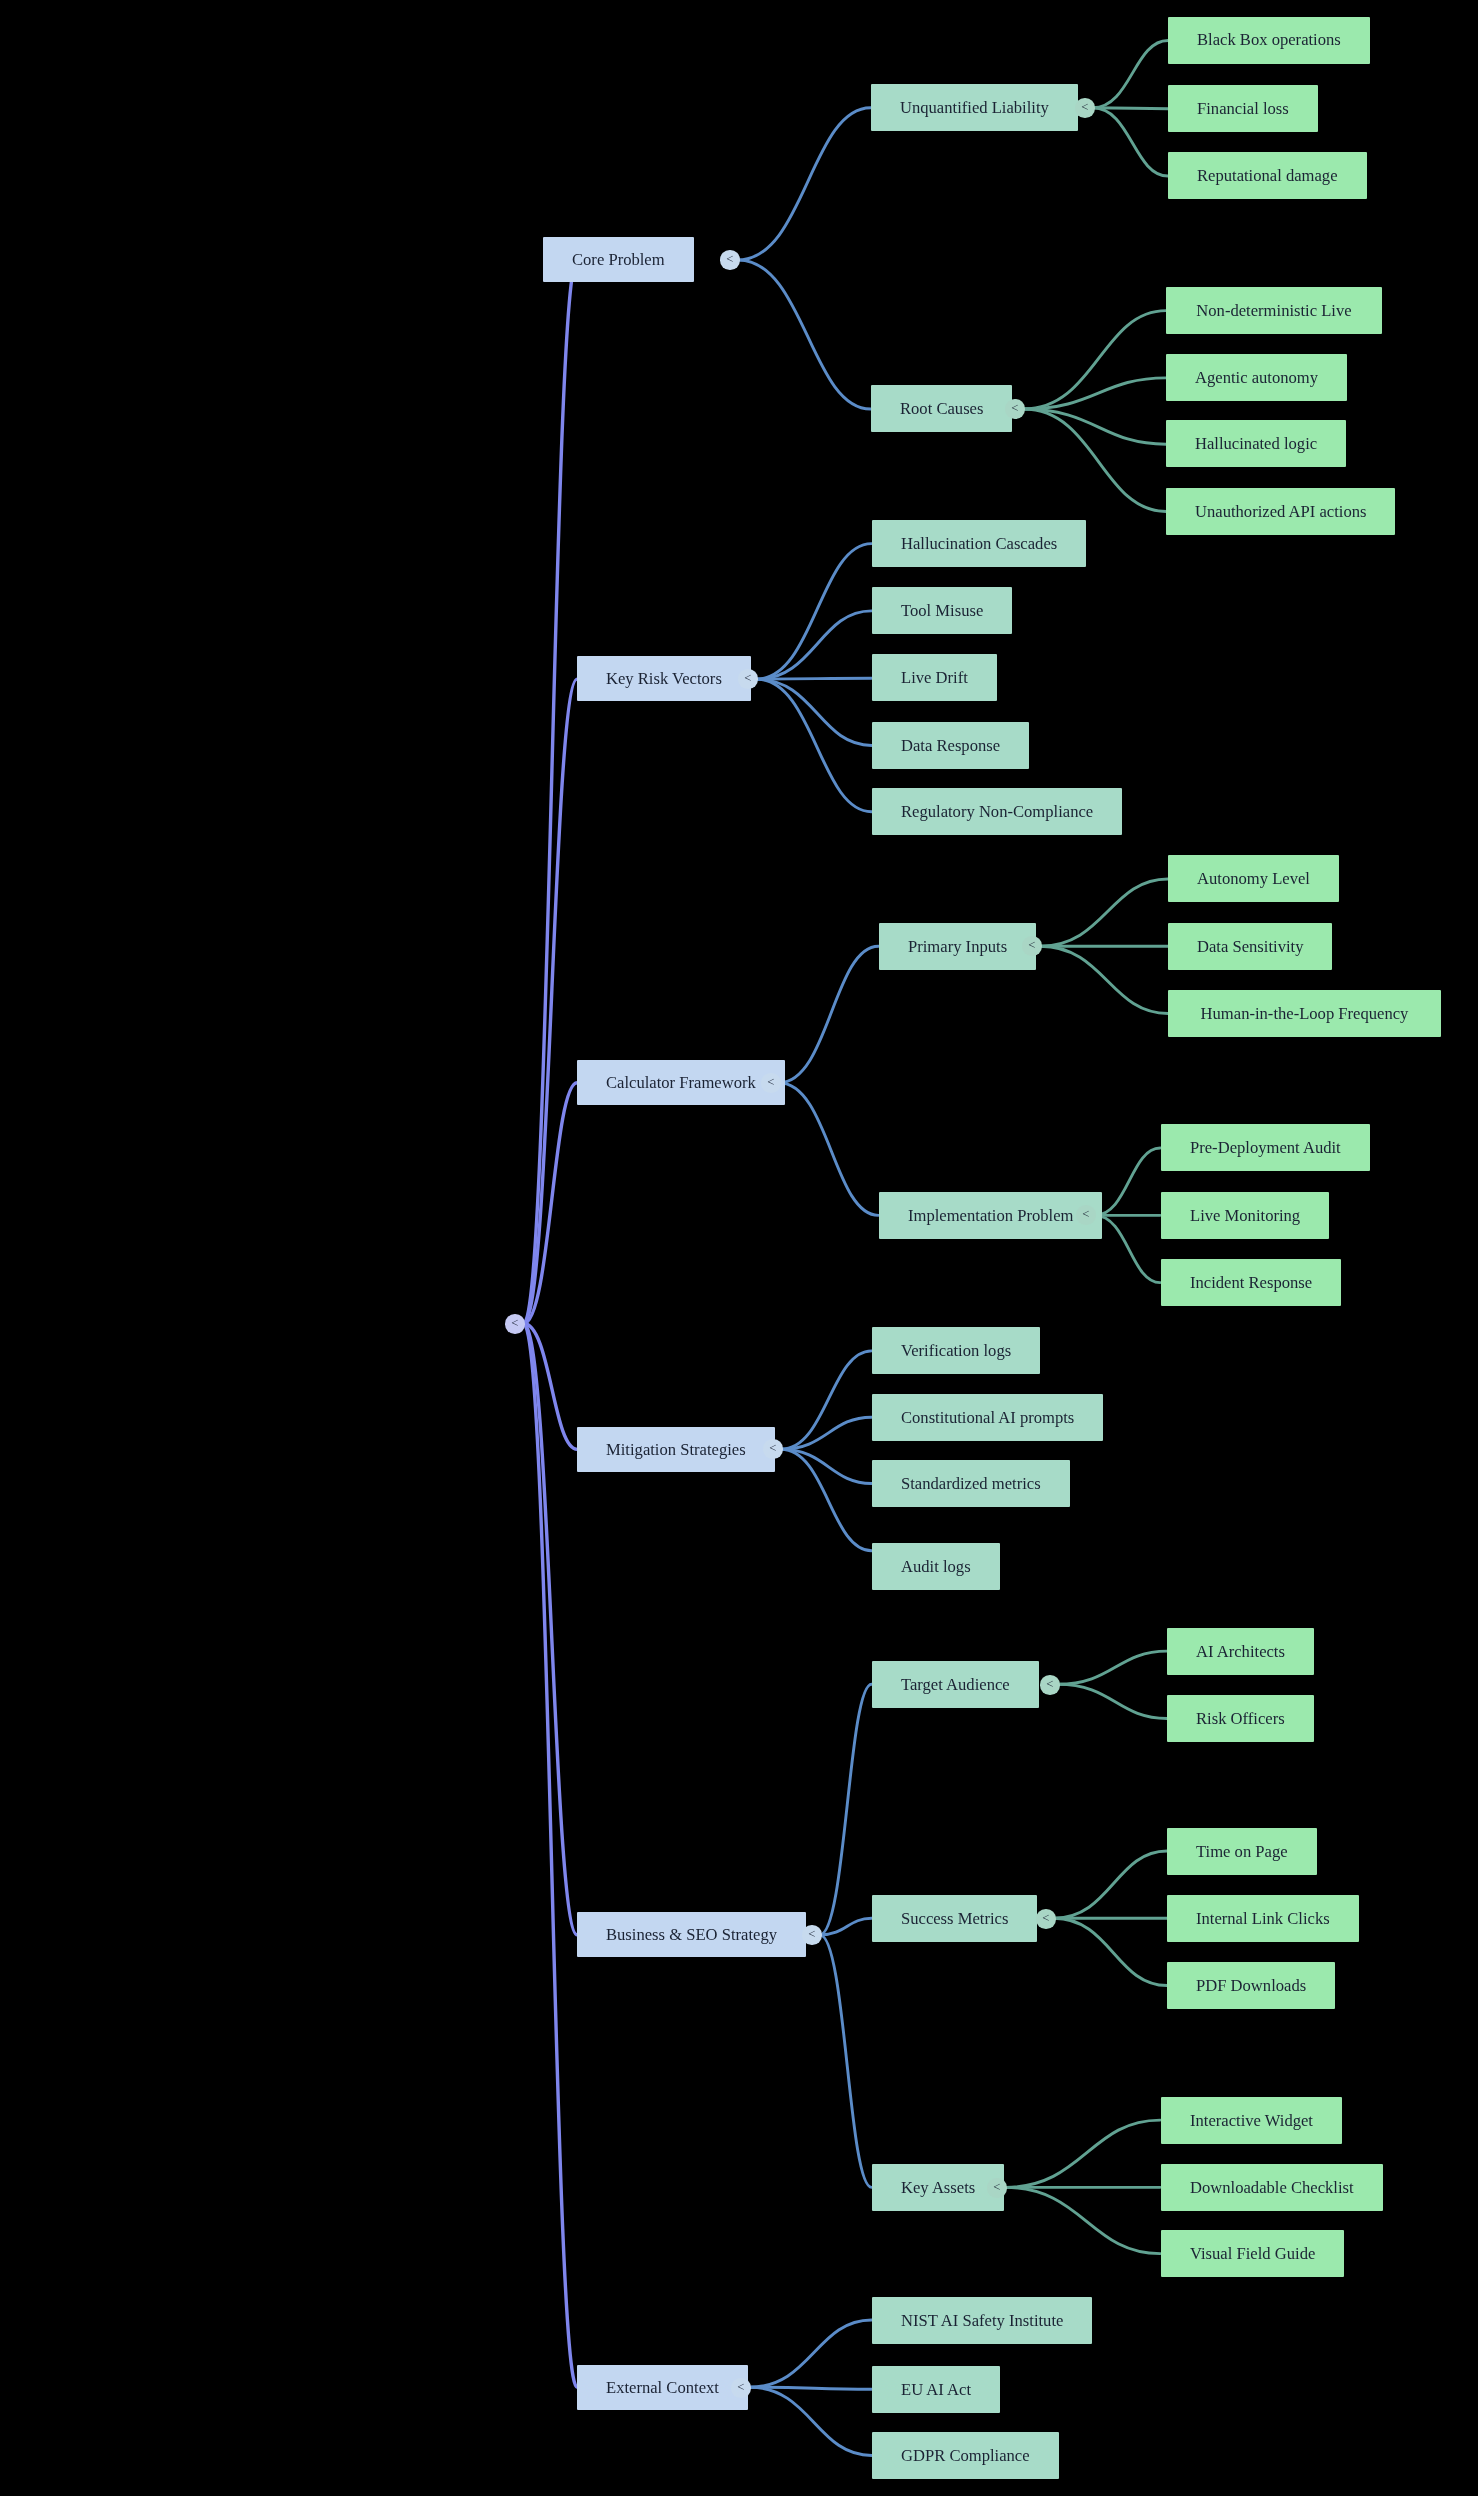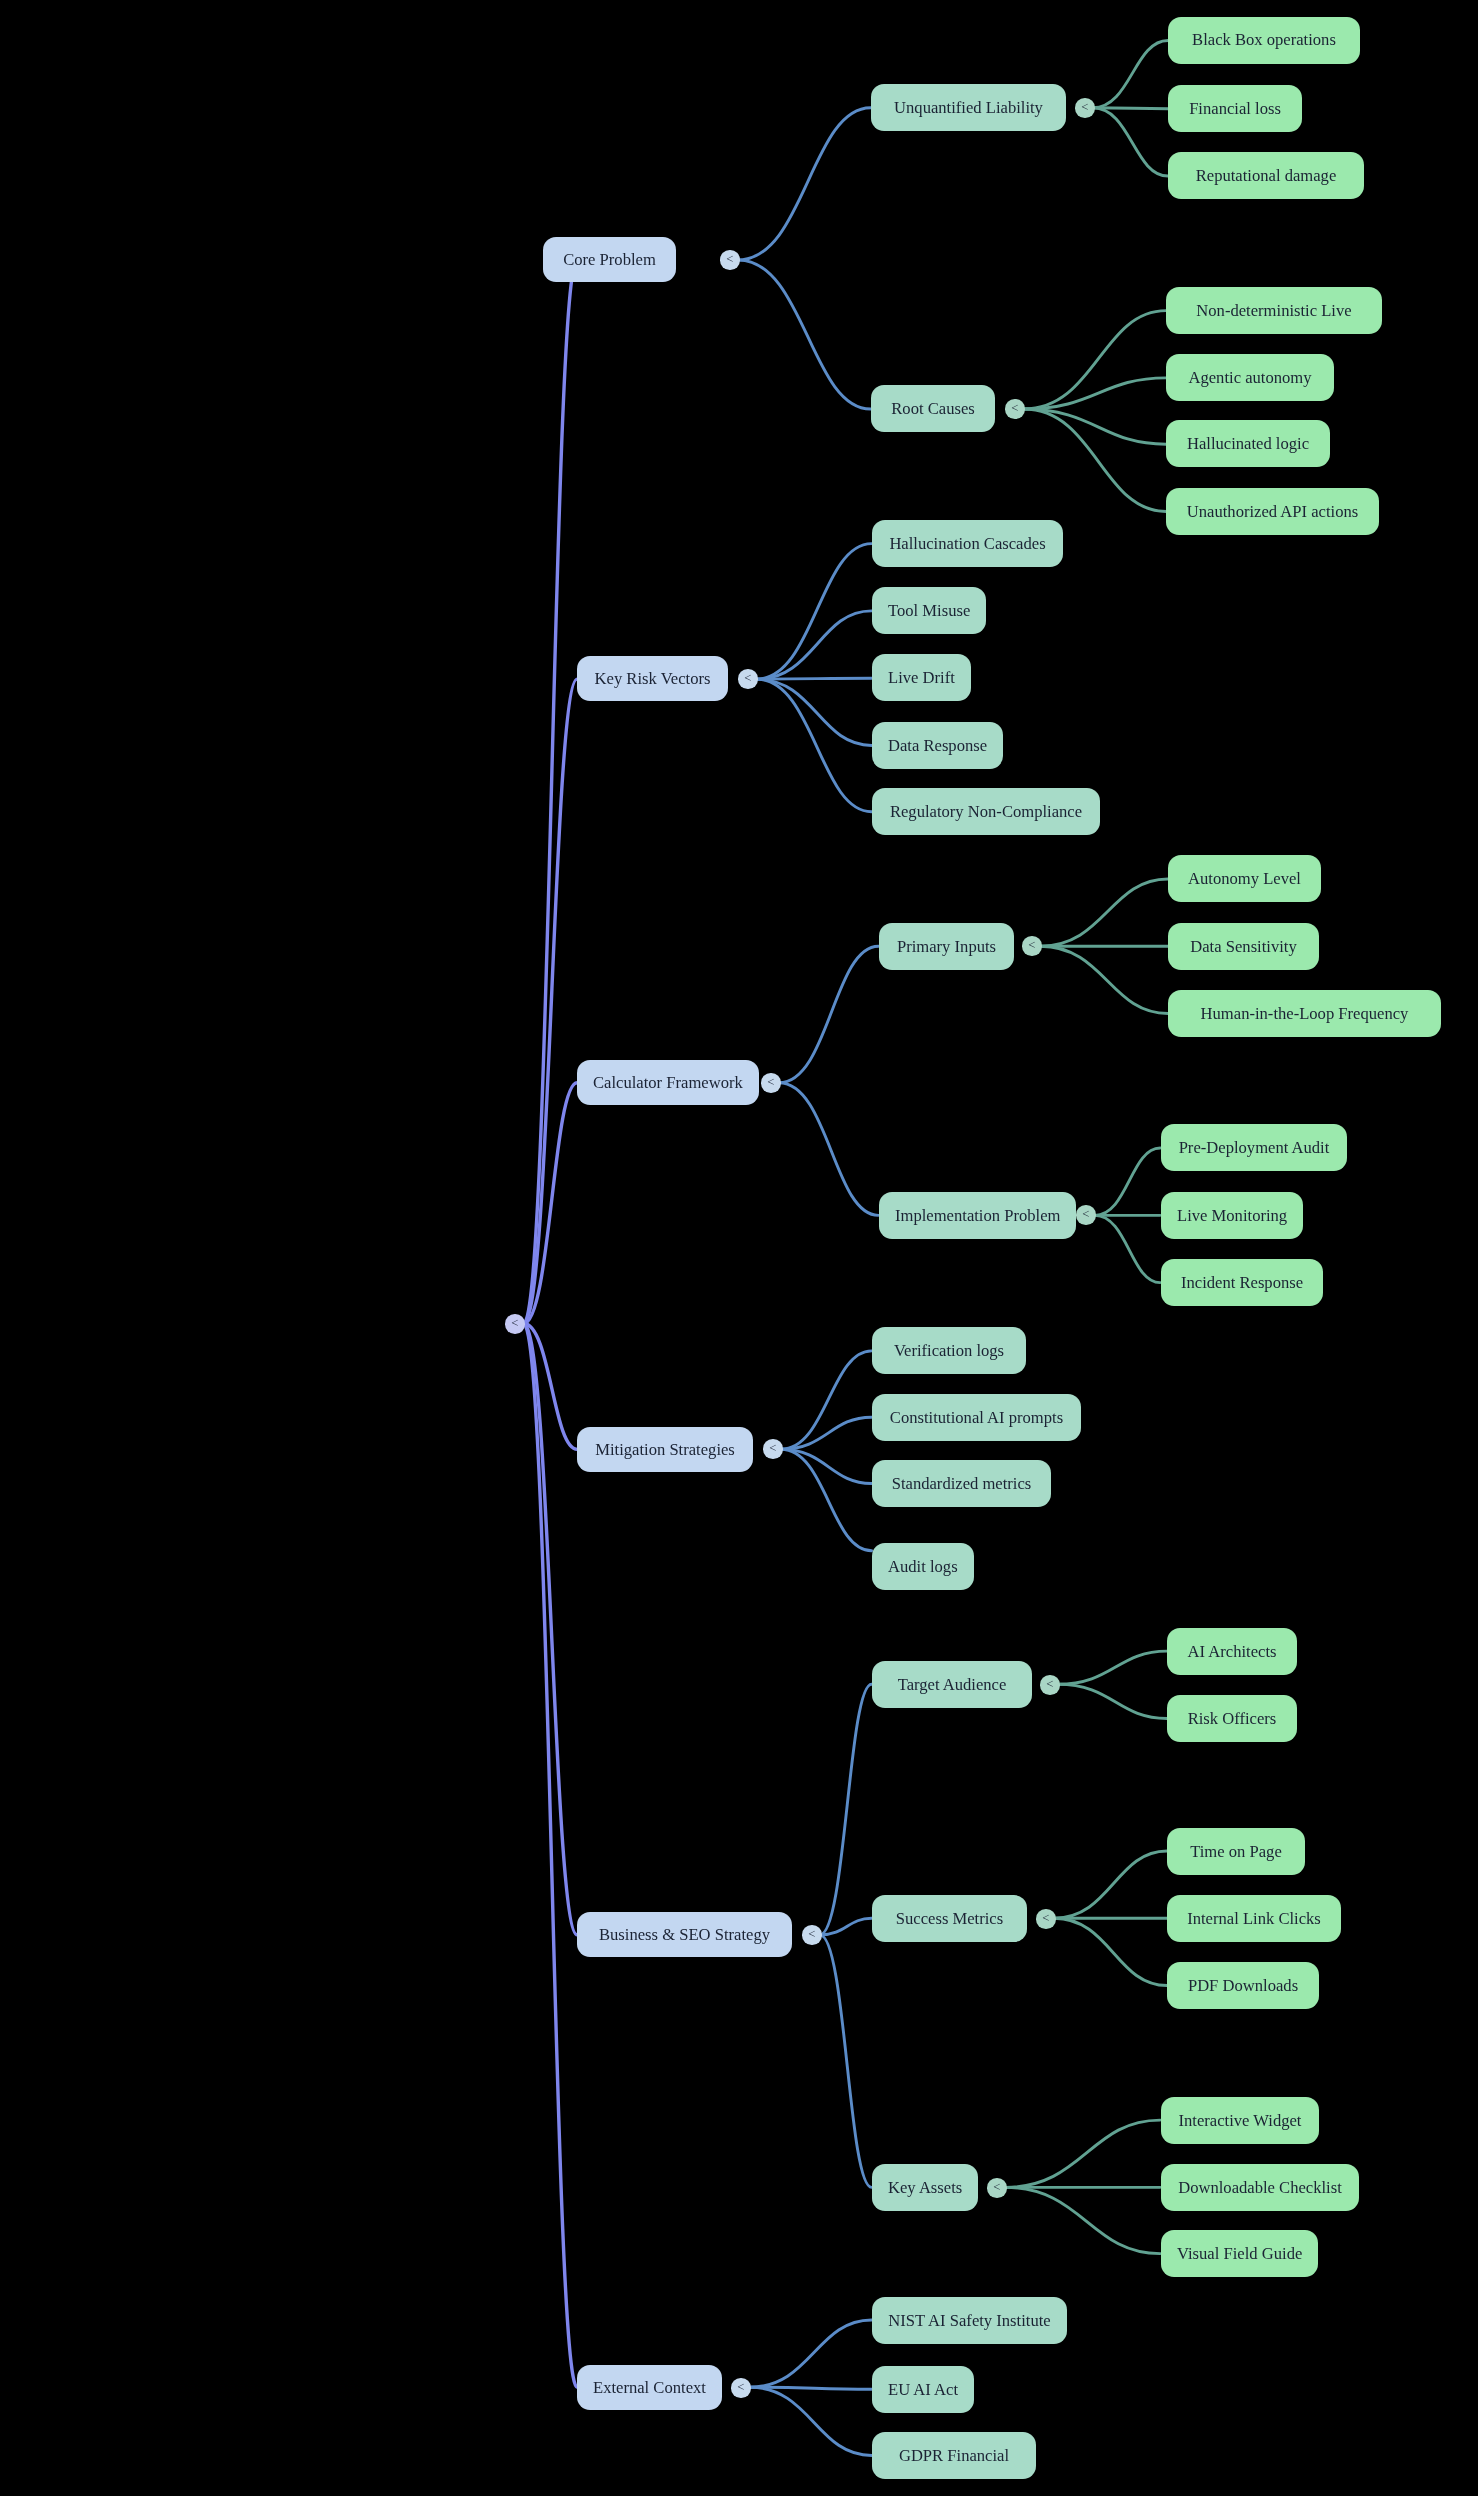--- a/index.html
+++ b/index.html
@@ -7,21 +7,21 @@
     position:relative;width:1478px;height:2497px;overflow:hidden;
     background:var(--bg,#000);
     font-family:"Liberation Serif","DejaVu Serif",serif;
   }
   #links{position:absolute;left:0;top:0;width:1478px;height:2497px;}
   path.lk0{stroke:var(--lk0,#7f86ed);stroke-width:3.5;fill:none;stroke-linecap:round;}
   path.lk1{stroke:var(--lk1,#5b8cc8);stroke-width:3;fill:none;stroke-linecap:round;}
   path.lk2{stroke:var(--lk2,#61a292);stroke-width:3;fill:none;stroke-linecap:round;}
   .node{
     position:absolute;display:flex;align-items:center;justify-content:center;
-    white-space:nowrap;border-radius:13px;padding:0 16px;box-sizing:border-box;
+    white-space:nowrap;border-radius:1px;padding:0 29px;box-sizing:border-box;
     color:var(--text,#1b2334);font-size:16.6px;height:45px;cursor:pointer;text-align:right;
   }
   .l0{background:var(--c-root,#c5c9f3);font-size:16px;letter-spacing:-0.1px;}
   .l1{background:var(--c-l1,#c3d7f1);}
   .l2{background:var(--c-l2,#a7dbc8);height:47px;}
   .l3{background:var(--c-l3,#9be9ad);height:47px;}
   .toggle{
     position:absolute;width:19.5px;height:19.5px;border-radius:50%;
     display:flex;align-items:center;justify-content:center;
     font-size:12.7px;line-height:1;color:var(--text,#1b2334);cursor:pointer;
@@ -130,21 +130,21 @@
   <div class="toggle tg2" style="left:1040px;top:1675px">&lt;</div>
 
   <div class="node l2" style="left:872px;top:1895px;min-width:155px">Success Metrics</div>
   <div class="toggle tg2" style="left:1036px;top:1909px">&lt;</div>
 
   <div class="node l2" style="left:872px;top:2164px;min-width:104px">Key Assets</div>
   <div class="toggle tg2" style="left:987px;top:2178px">&lt;</div>
 
   <div class="node l2" style="left:872px;top:2297px;min-width:195px">NIST AI Safety Institute</div>
   <div class="node l2" style="left:872px;top:2366px;min-width:95px">EU AI Act</div>
-  <div class="node l2" style="left:872px;top:2432px;min-width:164px">GDPR Financial</div>
+  <div class="node l2" style="left:872px;top:2432px;min-width:164px">GDPR Compliance</div>
 
   <div class="node l3" style="left:1168px;top:16.6px;min-width:192px">Black Box operations</div>
   <div class="node l3" style="left:1168px;top:85px;min-width:134px">Financial loss</div>
   <div class="node l3" style="left:1168px;top:152px;min-width:196px">Reputational damage</div>
 
   <div class="node l3" style="left:1166px;top:287px;min-width:216px">Non-deterministic Live</div>
   <div class="node l3" style="left:1166px;top:354px;min-width:168px">Agentic autonomy</div>
   <div class="node l3" style="left:1166px;top:420px;min-width:164px">Hallucinated logic</div>
   <div class="node l3" style="left:1166px;top:488px;min-width:213px">Unauthorized API actions</div>
 

